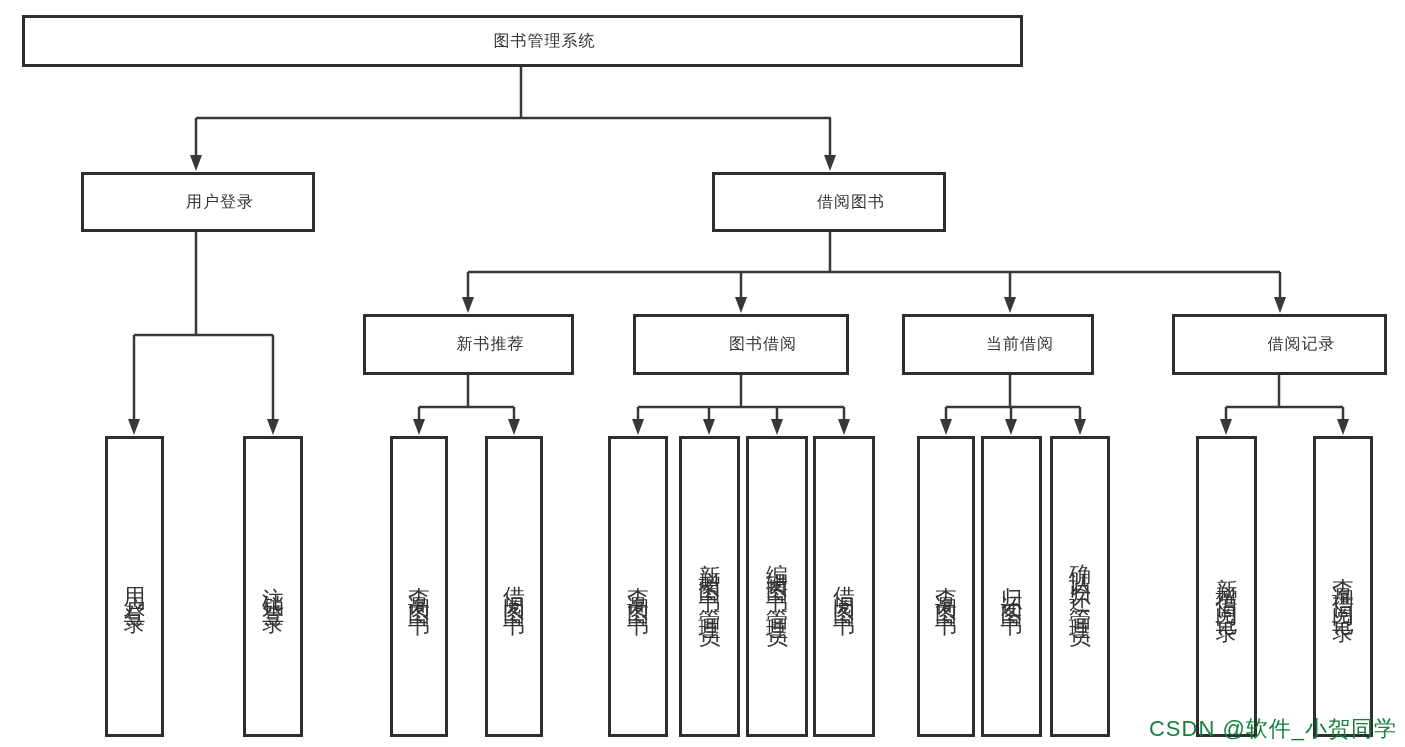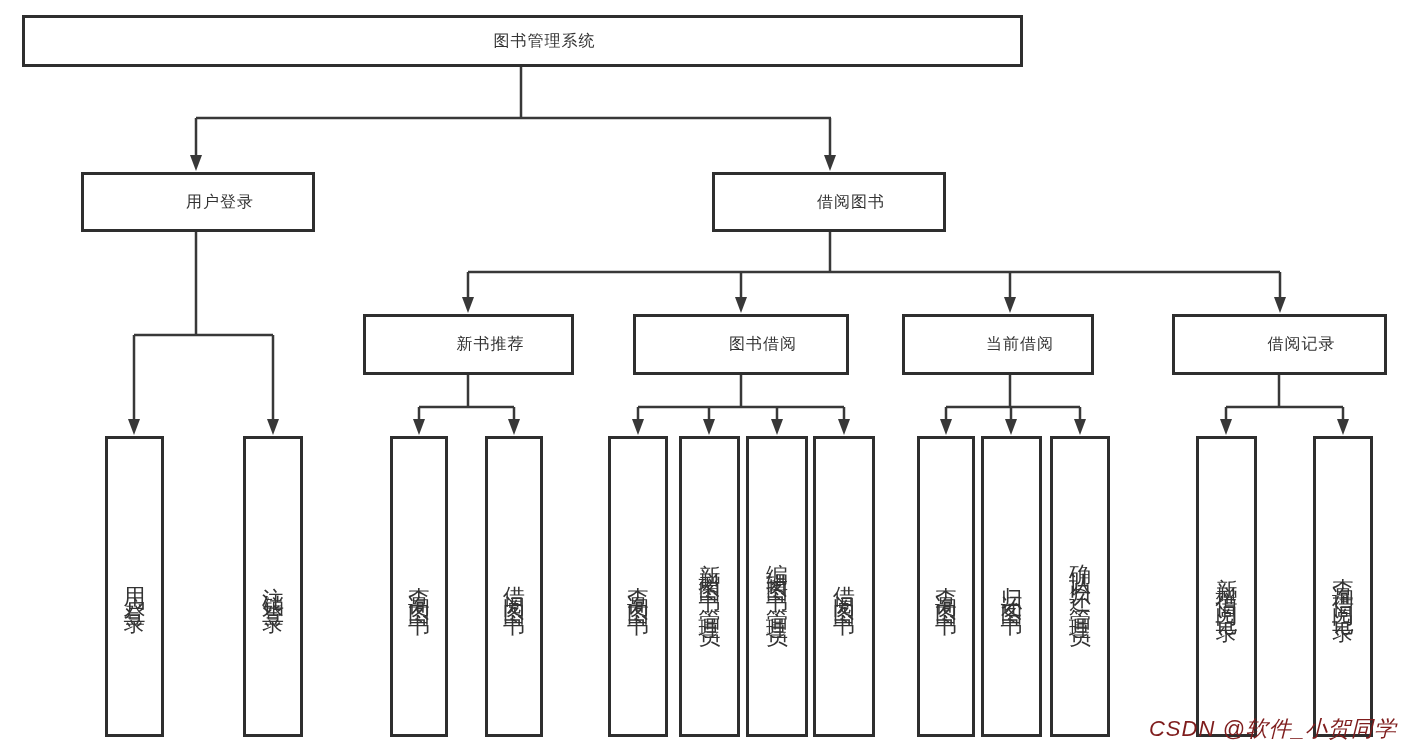--- a/index.html
+++ b/index.html
@@ -34,25 +34,24 @@
     text-orientation: mixed;
     font-size: 22px;
     letter-spacing: 9px;
     line-height: 1;
   }
   .watermark {
     position: absolute;
     right: 8px;
     bottom: 3px;
     font-size: 22px;
-    color: #7f1d1d;
+    color: #15803d;
     letter-spacing: 1px;
     z-index: 5;
     white-space: nowrap;
-    font-style: italic;
   }
 </style>
 </head>
 <body>
 
 <div class="canvas">
 
   <svg class="wires" viewBox="0 0 1405 747" xmlns="http://www.w3.org/2000/svg">
     <path fill="none" stroke="#383838" stroke-width="2.5" d="
       M521 66 V119

